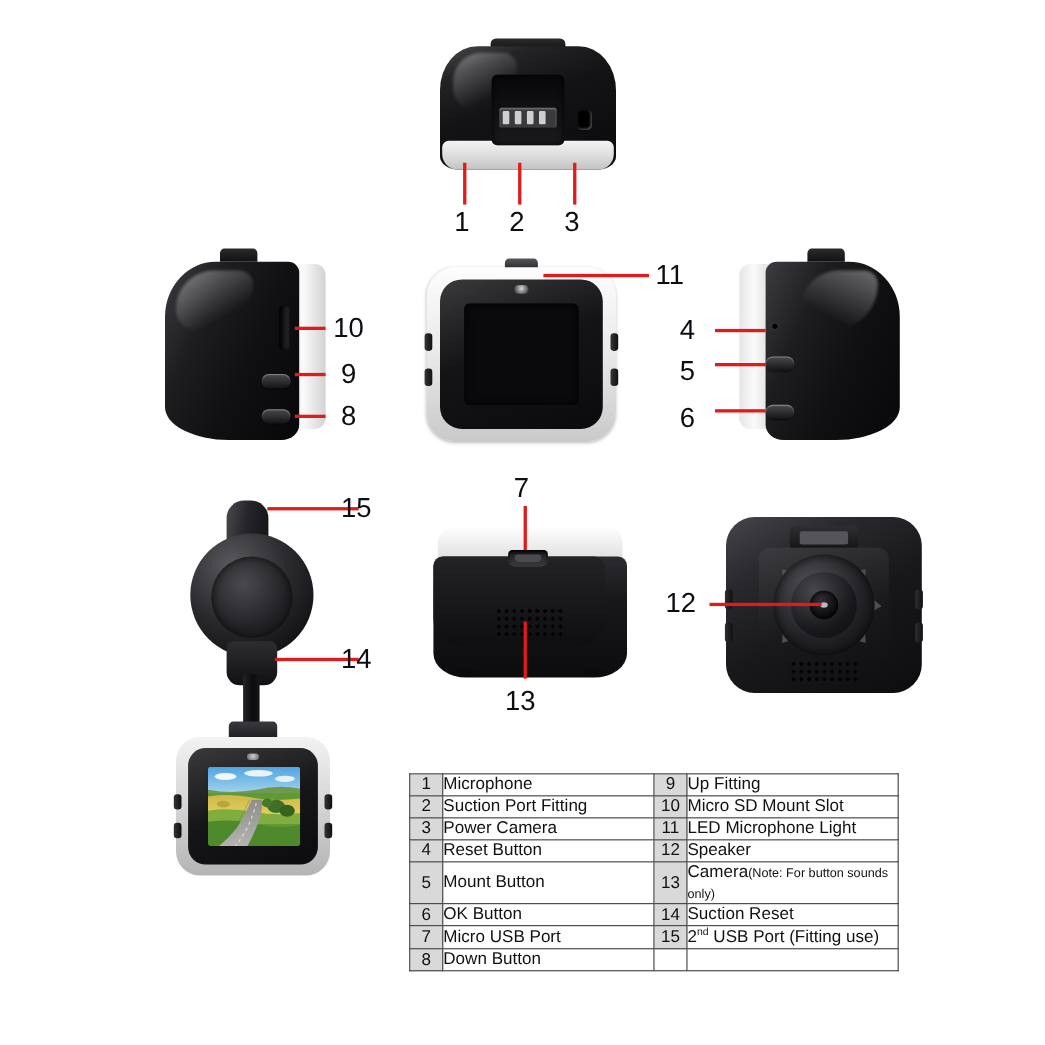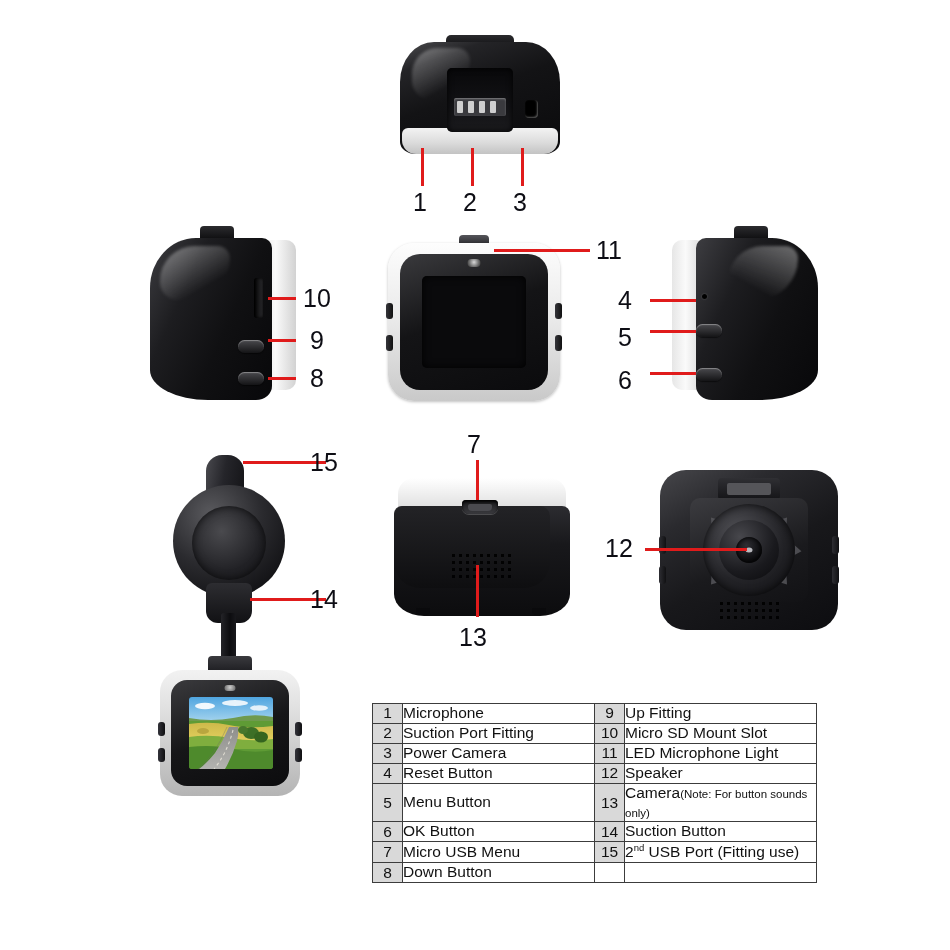--- a/index.html
+++ b/index.html
@@ -499,33 +499,33 @@
         <td class="lbl">LED Microphone Light</td>
       </tr>
       <tr>
         <td class="idx">4</td>
         <td class="lbl">Reset Button</td>
         <td class="idx">12</td>
         <td class="lbl">Speaker</td>
       </tr>
       <tr>
         <td class="idx">5</td>
-        <td class="lbl">Menu Button</td>
+        <td class="lbl">Mount Button</td>
         <td class="idx">13</td>
         <td class="lbl"><span>Camera</span><span class="note">(Note: For button sounds only)</span></td>
       </tr>
       <tr>
         <td class="idx">6</td>
         <td class="lbl">OK Button</td>
         <td class="idx">14</td>
-        <td class="lbl">Suction Button</td>
+        <td class="lbl">Suction Reset</td>
       </tr>
       <tr>
         <td class="idx">7</td>
-        <td class="lbl">Micro USB Menu</td>
+        <td class="lbl">Micro USB Port</td>
         <td class="idx">15</td>
         <td class="lbl"><span>2</span><sup>nd</sup><span> USB Port (Fitting use)</span></td>
       </tr>
       <tr>
         <td class="idx">8</td>
         <td class="lbl">Down Button</td>
         <td class="blank"></td>
         <td class="blank"></td>
       </tr>
     </tbody>

